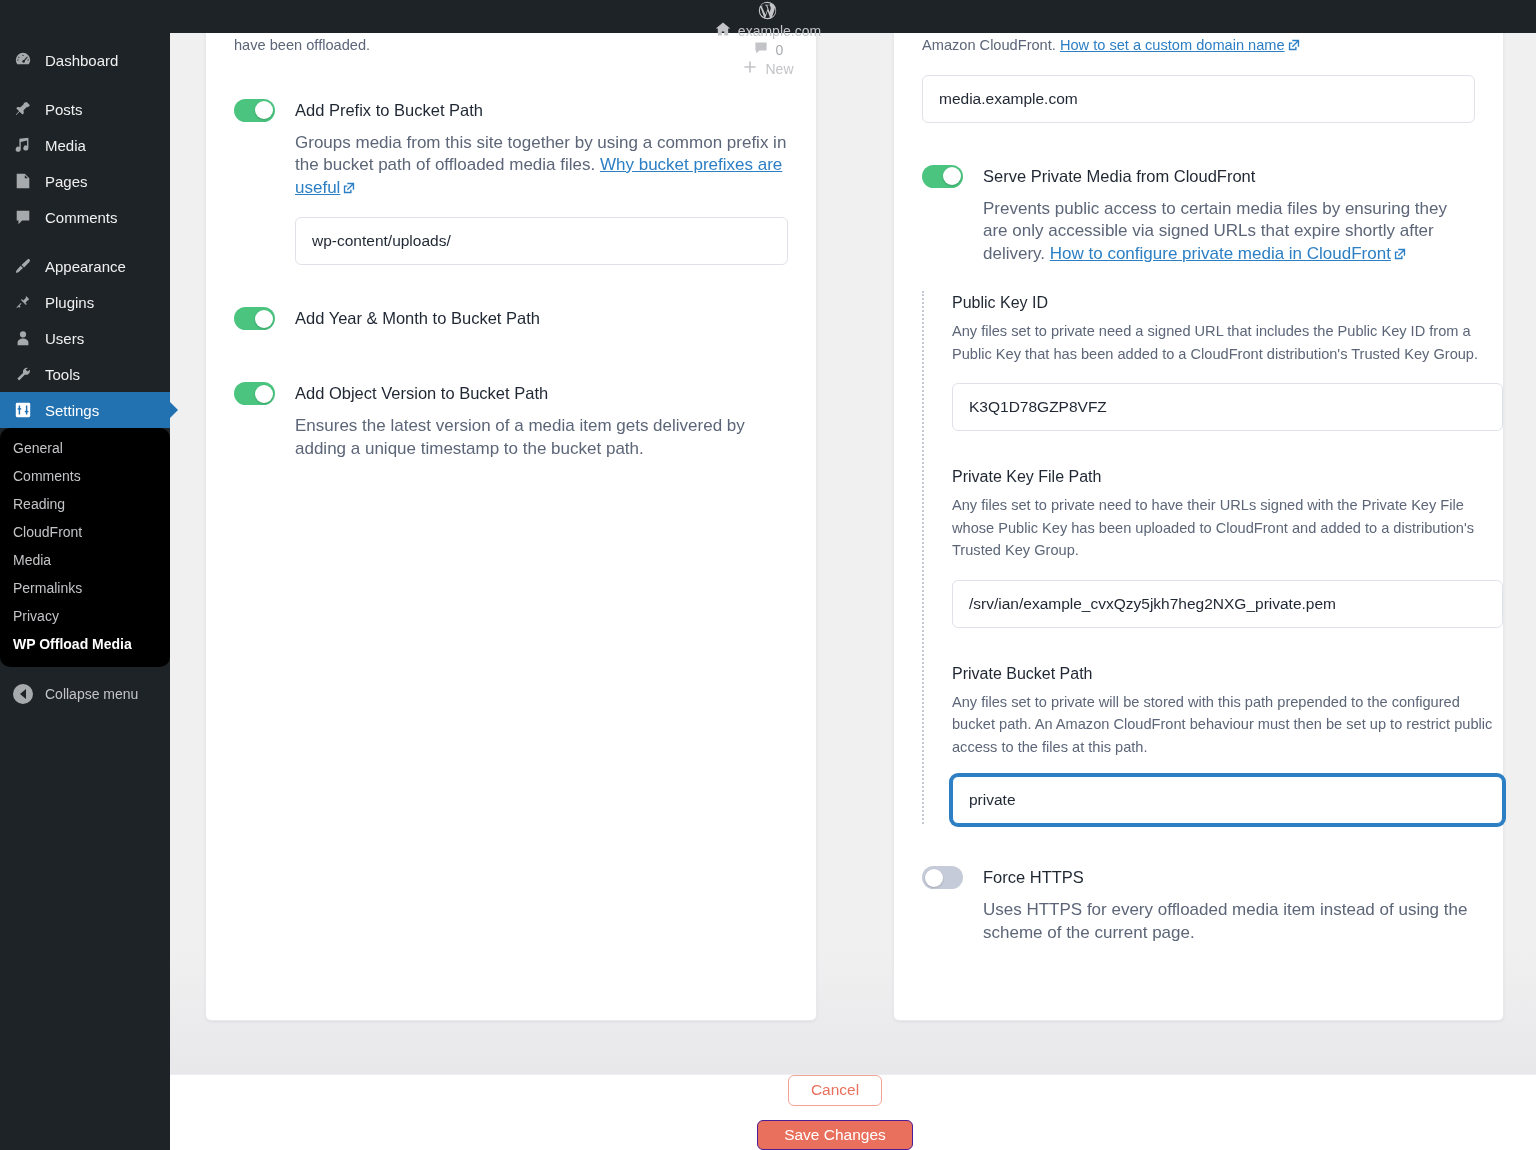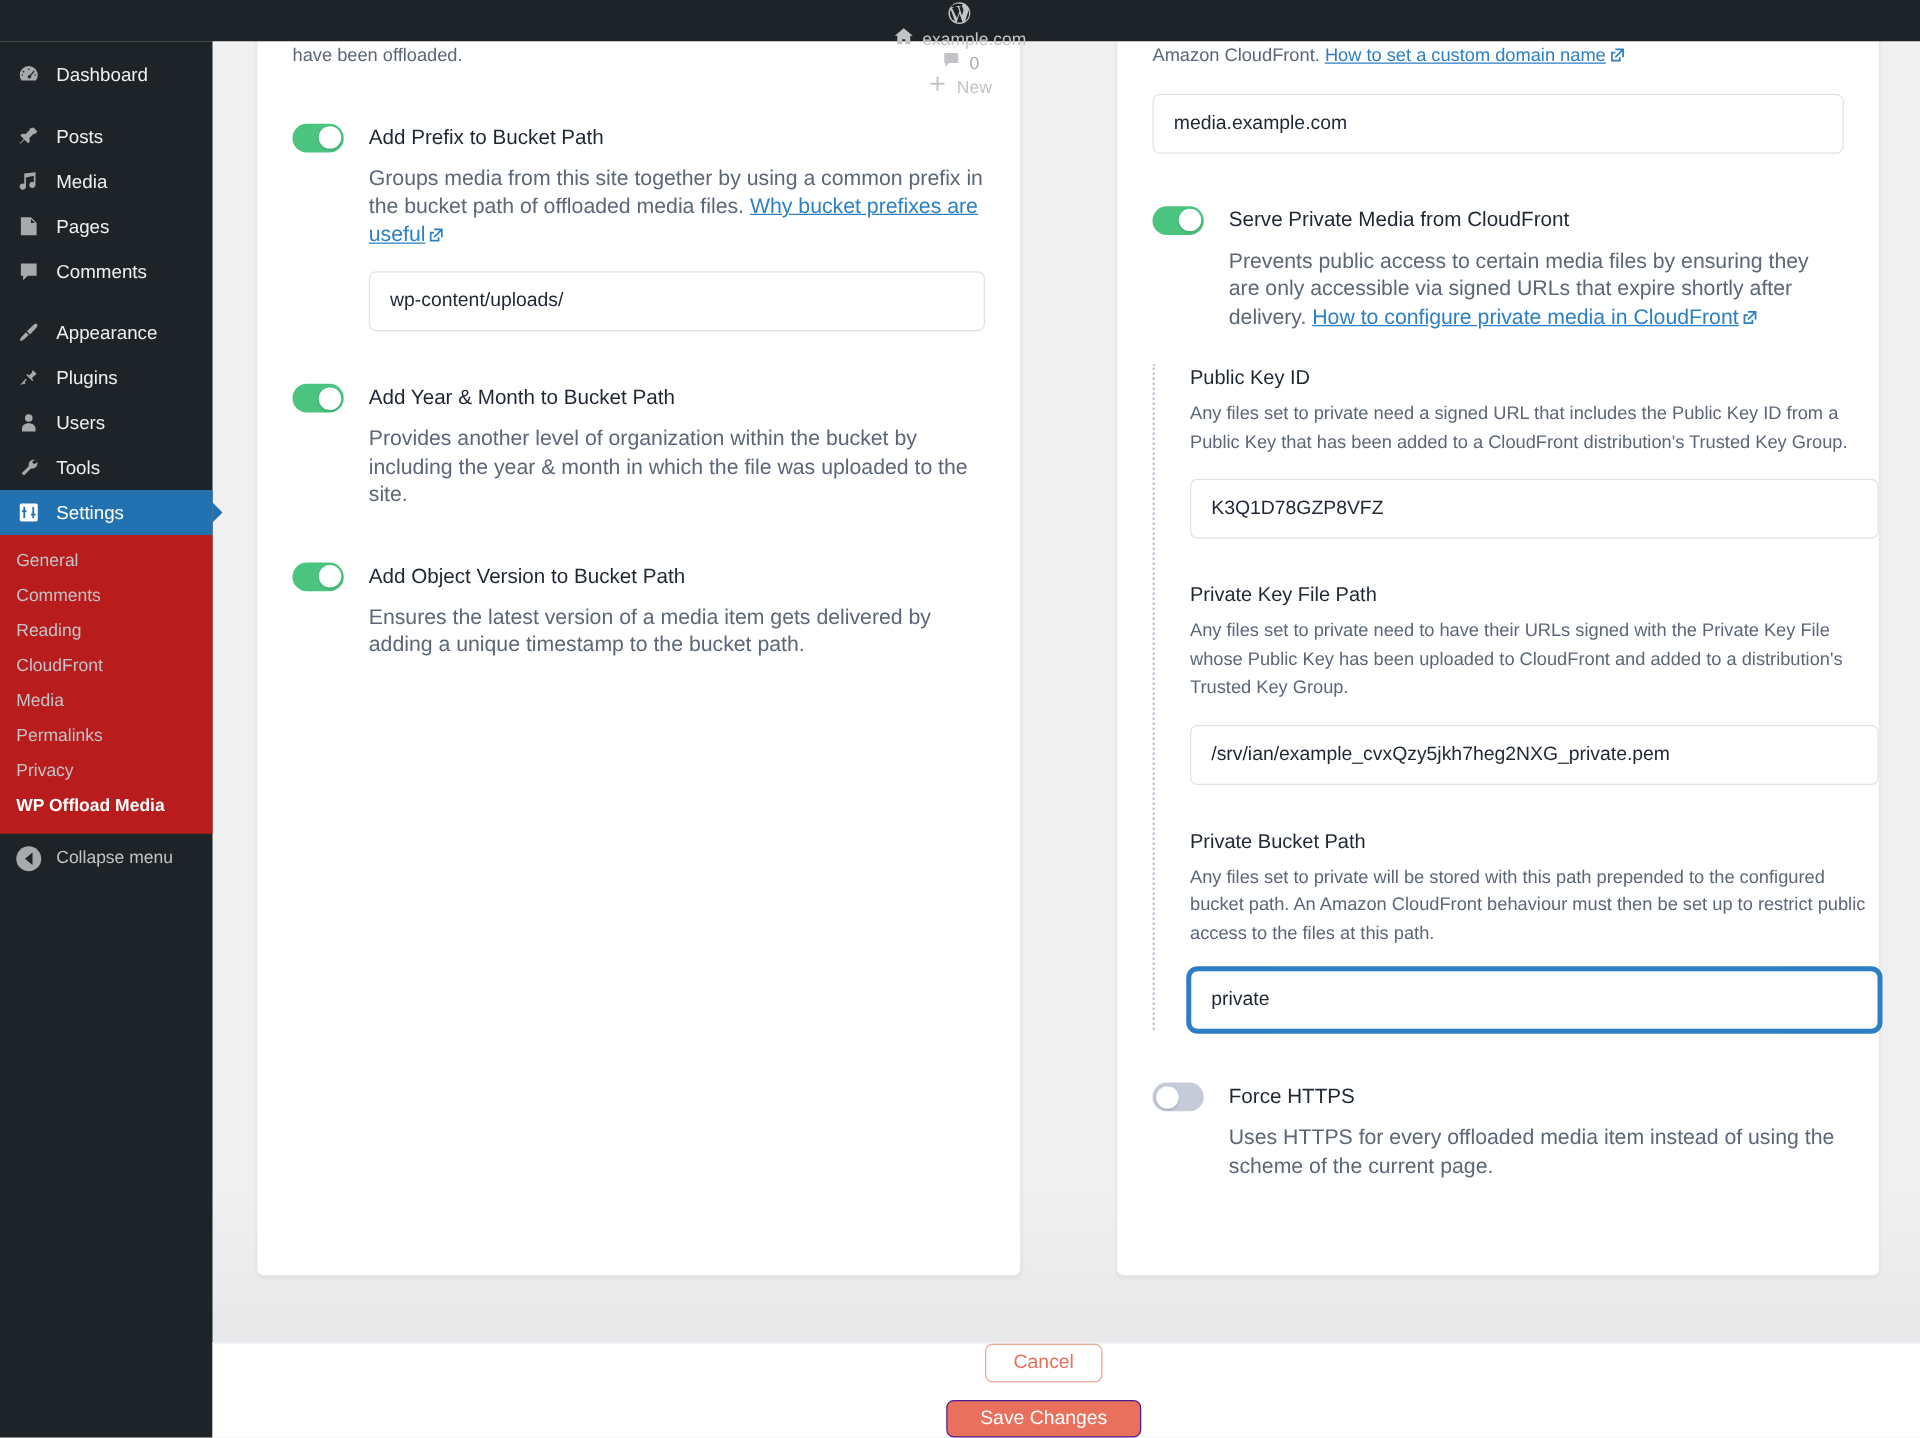--- a/index.html
+++ b/index.html
@@ -49,29 +49,29 @@
   .menu-top svg { fill: #a7aaad; }
   .menu-top.active { background: #2271b1; color: #fff; }
   .menu-top.active svg { fill: #fff; }
   .menu-top.active::after {
     content: ""; position: absolute; right: -8px; top: 50%;
     transform: translateY(-50%);
     border-style: solid; border-width: 8px 0 8px 8px;
     border-color: transparent transparent transparent #2271b1;
   }
   .menu-gap { height: 13px; }
-  #submenu { background: #b91c1c; padding: 6px 0 9px 0; }
+  #submenu { background: #000000; padding: 6px 0 9px 0; border-radius: 10px; }
   .submenu-item {
     display: block; padding: 6px 0 6px 13px;
     color: #c3c4c7; font-size: 14px; text-decoration: none;
     cursor: pointer;
   }
   .submenu-item.current { color: #fff; font-weight: bold; }
   .collapse-row {
-    display: flex; gap: 12px;
+    display: flex; align-items: center; gap: 12px;
     height: 34px; padding-left: 13px; margin-top: 10px;
     color: #c3c4c7; font-size: 14px; cursor: pointer;
   }
   .collapse-ico {
     width: 20px; height: 20px; border-radius: 50%;
     background: #a7aaad; display: flex; align-items: center; justify-content: center;
     flex: 0 0 20px;
   }
   .collapse-ico::before {
     content: ""; border-style: solid;
@@ -373,21 +373,20 @@
         </div>
 
         <div class="spacer-lg"></div>
 
         <div class="setting">
           <div class="toggle on">
               <span class="knob"></span>
             </div>
           <div class="setting-body">
             <div class="s-title">Add Year &amp; Month to Bucket Path</div>
-            <div class="s-desc">Provides another level of organization within the bucket by including the year &amp; month in which the file was uploaded to the site.</div>
           </div>
         </div>
 
         <div class="spacer-lg"></div>
 
         <div class="setting">
           <div class="toggle on">
               <span class="knob"></span>
             </div>
           <div class="setting-body">

